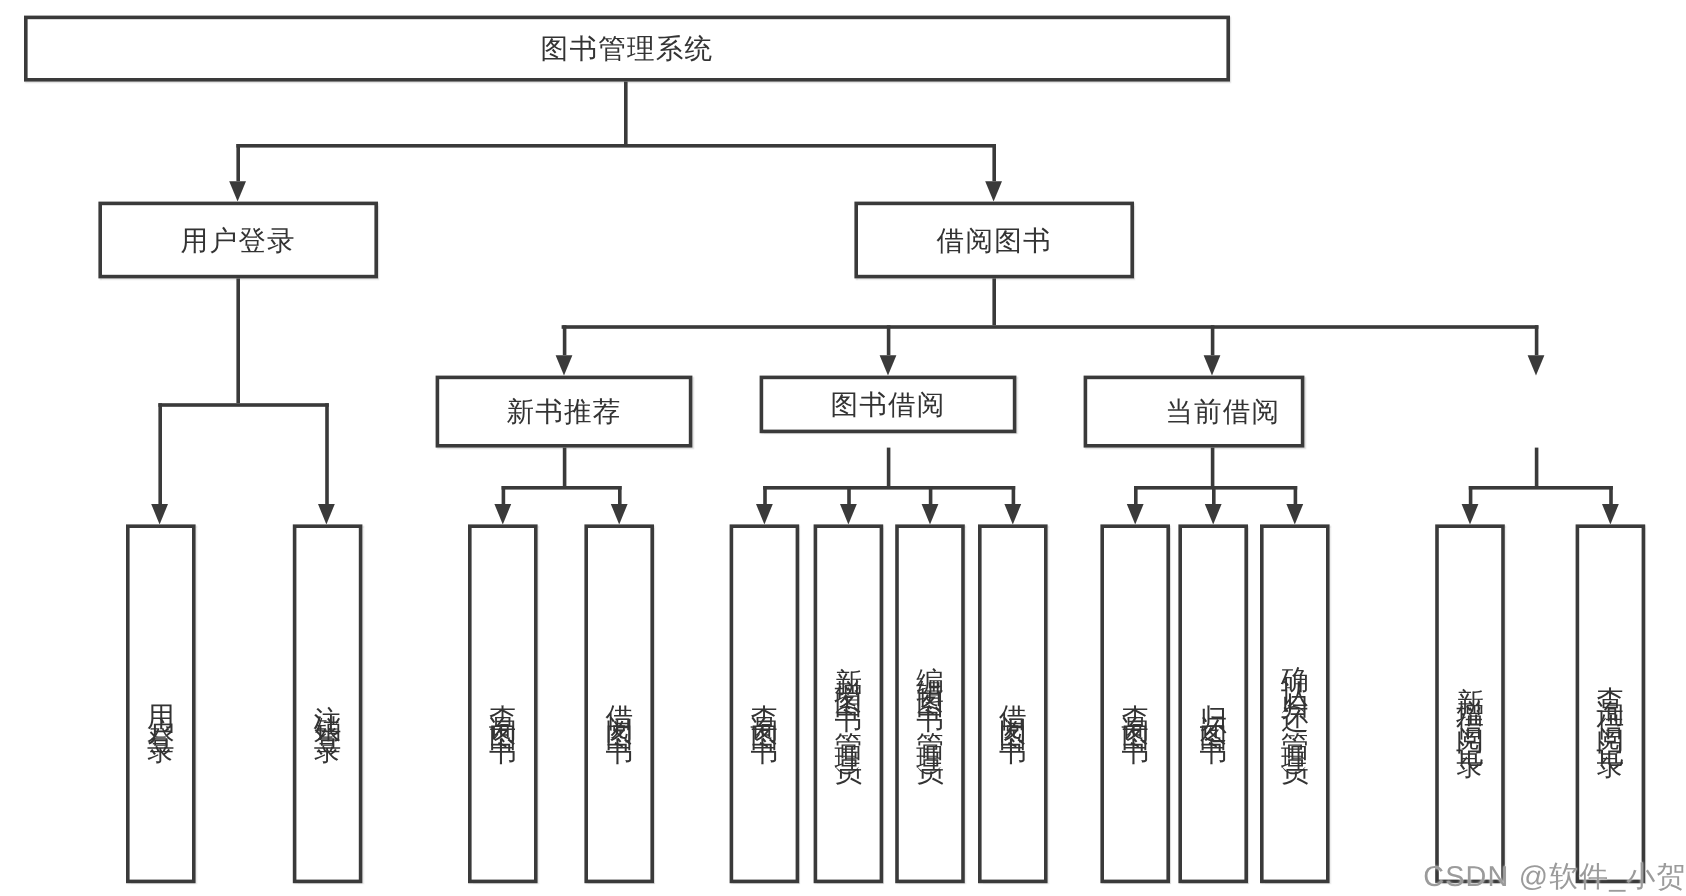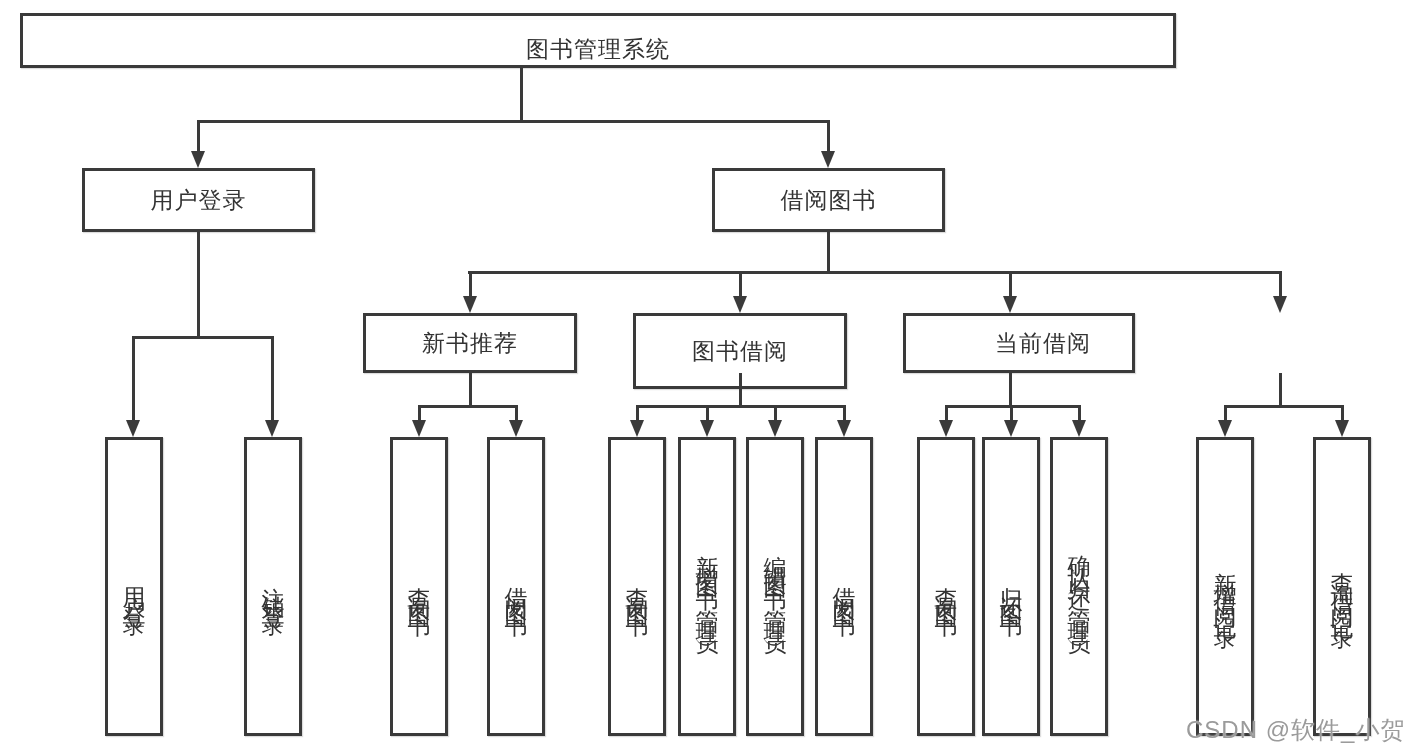--- a/index.html
+++ b/index.html
@@ -41,21 +41,21 @@
     position:absolute; left:1186px; top:714px;
     font-size:24px; color:#9b9b9b; letter-spacing:1px;
     text-shadow:0 0 2px #ffffff; z-index:5; white-space:nowrap;
   }
 </style>
 </head>
 <body>
 
 <div id="canvas">
 
-  <div class="hbox" style="left:20px; top:13px; width:1156px; height:55px;align-items:flex-end;">
+  <div class="hbox" style="left:20px; top:13px; width:1005px; height:55px;">
     <span>图书管理系统</span>
   </div>
 
   <div class="vline" style="left:520px; top:68px; height:52px;"></div>
   <div class="hline" style="left:197px; top:120px; width:633px;"></div>
   <div class="vline" style="left:197px; top:120px; height:31px;"></div>
   <div class="arrow" style="left:191px; top:151px;"></div>
   <div class="vline" style="left:827px; top:120px; height:31px;"></div>
   <div class="arrow" style="left:821px; top:151px;"></div>
 
@@ -80,24 +80,24 @@
   <div class="vline" style="left:739px; top:271px; height:25px;"></div>
   <div class="arrow" style="left:733px; top:296px;"></div>
   <div class="vline" style="left:1009px; top:271px; height:25px;"></div>
   <div class="arrow" style="left:1003px; top:296px;"></div>
   <div class="vline" style="left:1279px; top:271px; height:25px;"></div>
   <div class="arrow" style="left:1273px; top:296px;"></div>
 
   <div class="hbox" style="left:363px; top:313px; width:214px; height:60px;">
     <span>新书推荐</span>
   </div>
-  <div class="hbox" style="left:633px; top:313px; width:214px; height:76px;text-align:right;">
+  <div class="hbox" style="left:633px; top:313px; width:214px; height:48px;text-align:right;">
     <span>图书借阅</span>
   </div>
-  <div class="hbox" style="left:903px; top:313px; width:232px; height:60px;padding-left:48px;">
+  <div class="hbox" style="left:903px; top:313px; width:184px; height:60px;padding-left:48px;">
     <span>当前借阅</span>
   </div>
 
   <div class="vline" style="left:469px; top:373px; height:32px;"></div>
   <div class="hline" style="left:418px; top:405px; width:100px;"></div>
   <div class="vline" style="left:418px; top:405px; height:15px;"></div>
   <div class="arrow" style="left:412px; top:420px;"></div>
   <div class="vline" style="left:515px; top:405px; height:15px;"></div>
   <div class="arrow" style="left:509px; top:420px;"></div>
 

